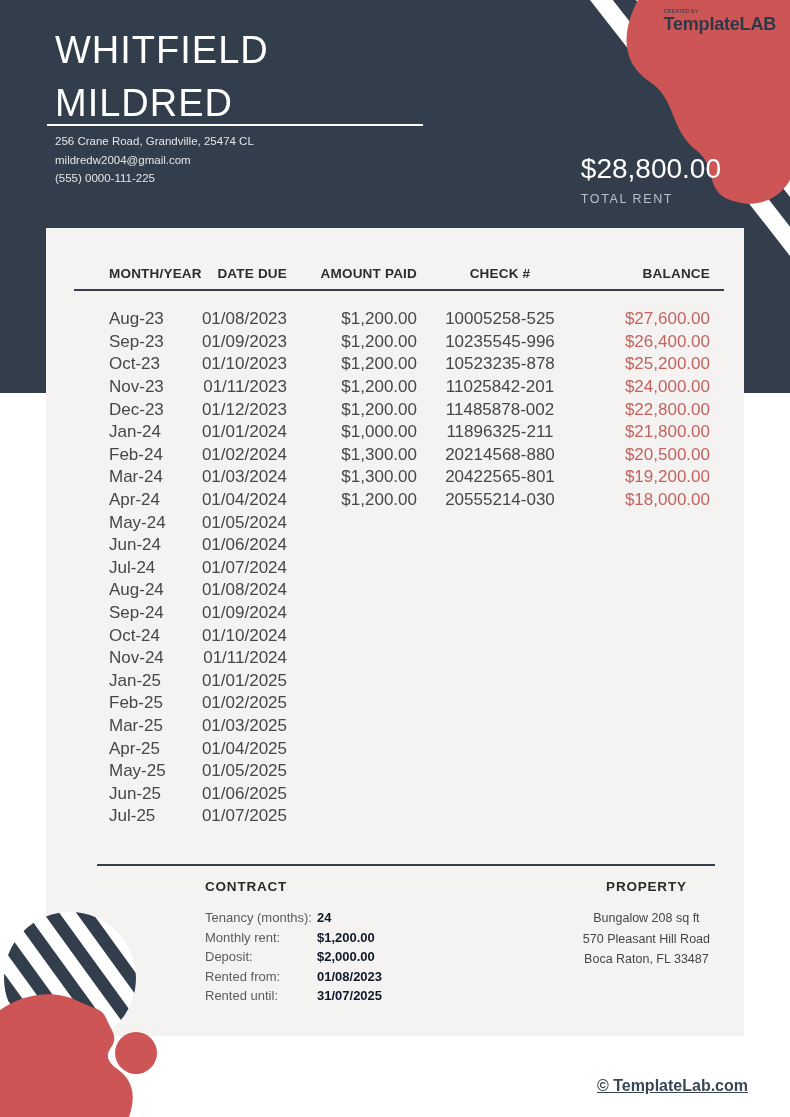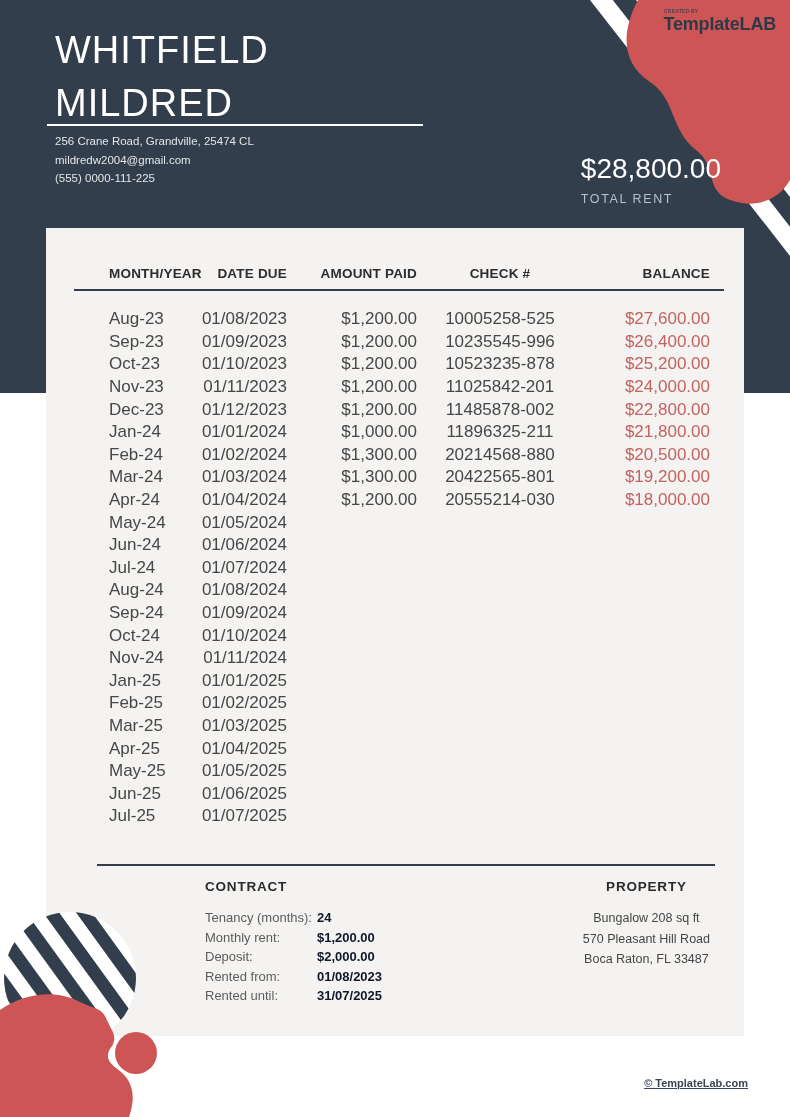--- a/index.html
+++ b/index.html
@@ -42,21 +42,21 @@
   .contract { position:absolute; left:159px; top:651px; }
   .sec-title { font-size:13.5px; font-weight:bold; color:#2b2b2b; letter-spacing:0.8px; margin-bottom:14px; }
   .kv { display:grid; grid-template-columns:112px auto; font-size:13px; line-height:19.5px; }
   .kv-label { color:#5c5c5c; }
   .kv-value { font-weight:bold; color:#0f172a; }
 
   .property { position:absolute; right:34px; top:651px; text-align:center; }
   .prop-line { font-size:12.5px; line-height:20.5px; color:#464646; }
 
   
-  .footer-link { position:absolute; top:1077px; right:42px; font-size:11px; font-weight:bold;
+  .footer-link { position:absolute; top:1077px; right:42px; font-size:16px; font-weight:bold;
                  color:#3a4654; text-decoration:underline; cursor:pointer; }
 
   .decor-bottom { position:absolute; left:0; top:880px; pointer-events:none; }
 </style>
 </head>
 <body>
 
 <div class="page">
 
   <div class="header">

